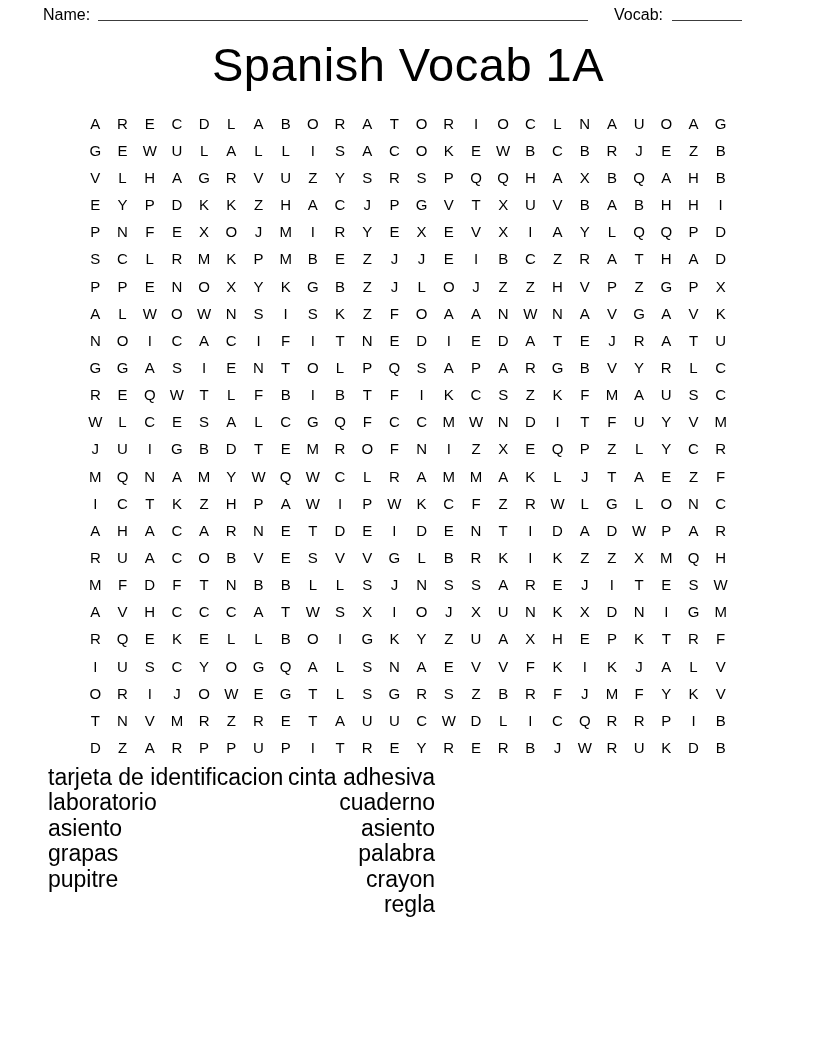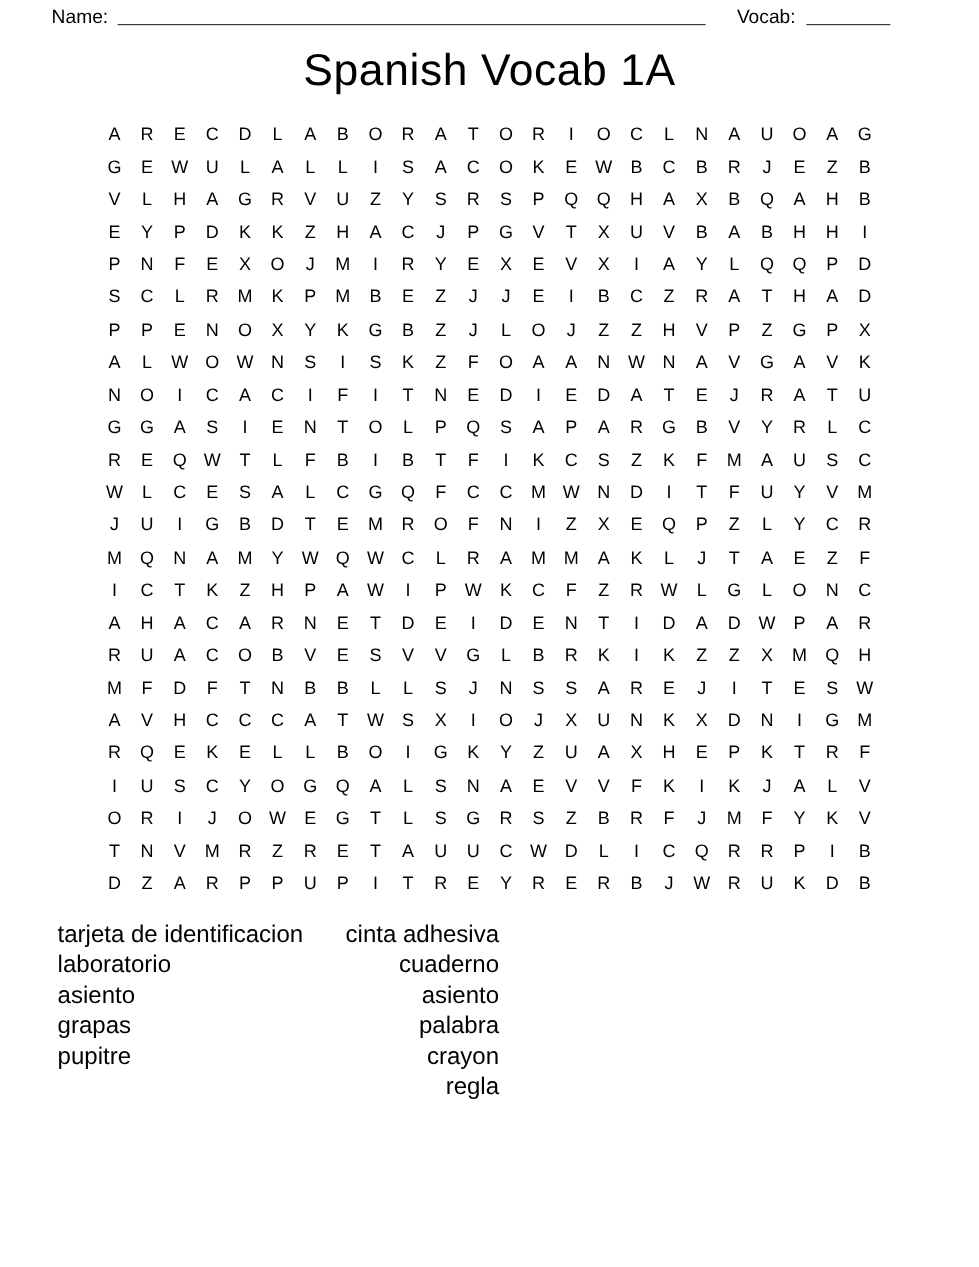--- a/index.html
+++ b/index.html
@@ -20,21 +20,21 @@
   }
   .header .label { white-space: nowrap; padding-bottom: 1px; }
   .blank-line {
     border-bottom: 1.6px solid #3c3c3c;
     height: 15px;
   }
   .name-line { flex: 1; margin: 0 26px 0 8px; }
   .date-line { width: 70px; margin-left: 9px; }
   .title {
     text-align: center;
-    font-size: 37px;
+    font-size: 47px;
     font-weight: 500;
     letter-spacing: 0.5px;
     margin-top: 13px;
     line-height: 1.1;
   }
   .grid {
     display: grid;
     grid-template-columns: repeat(24, 27.2px);
     grid-auto-rows: 27.15px;
     width: -moz-fit-content;
@@ -43,22 +43,22 @@
     font-size: 15px;
     font-weight: 400;
   }
   .cell {
     display: flex;
     align-items: center;
     justify-content: center;
   }
   .word-list {
     display: flex;
-    margin: 17px 0 0 48px;
-    font-size: 20px;
+    margin: 4px 0 0 48px;
+    font-size: 23px;
   }
   .word-col { width: 240px; }
   .word-col:last-child { width: auto; text-align: right; }
   .word-item { line-height: 25.4px; white-space: nowrap; }
 </style>
 </head>
 <body>
 
 <div class="header">
   <span class="label">Name:</span>

